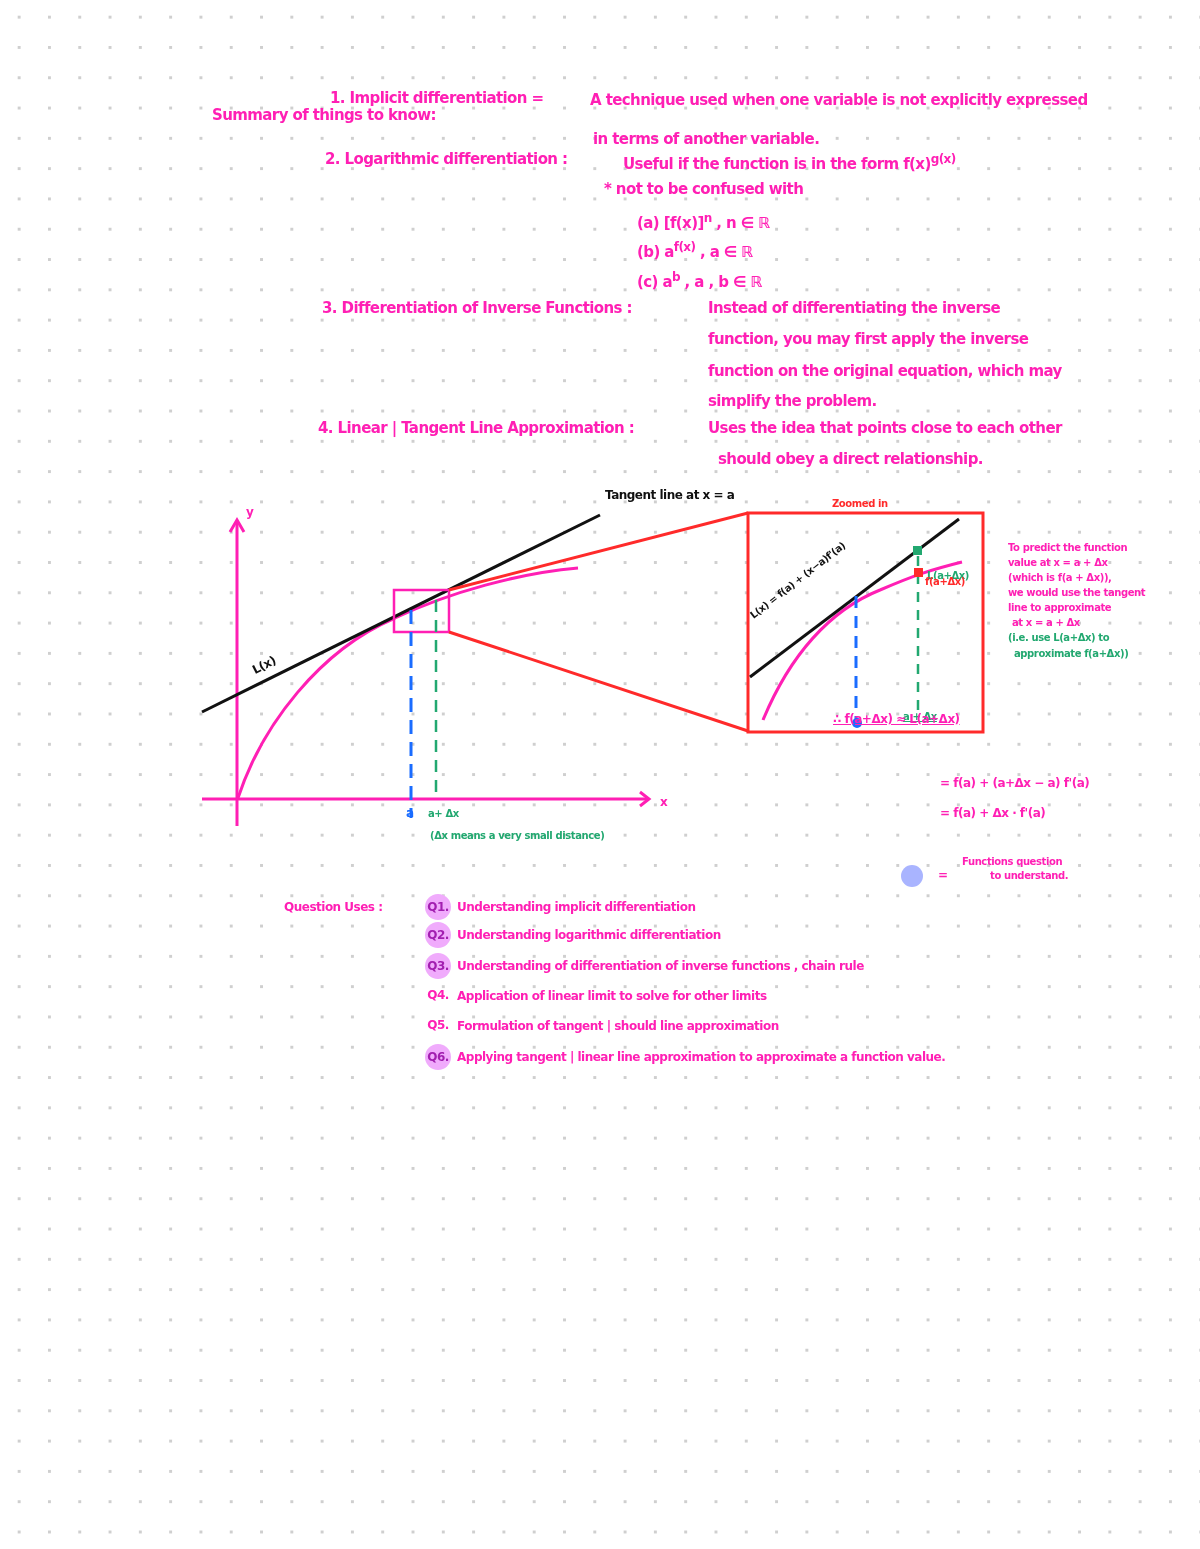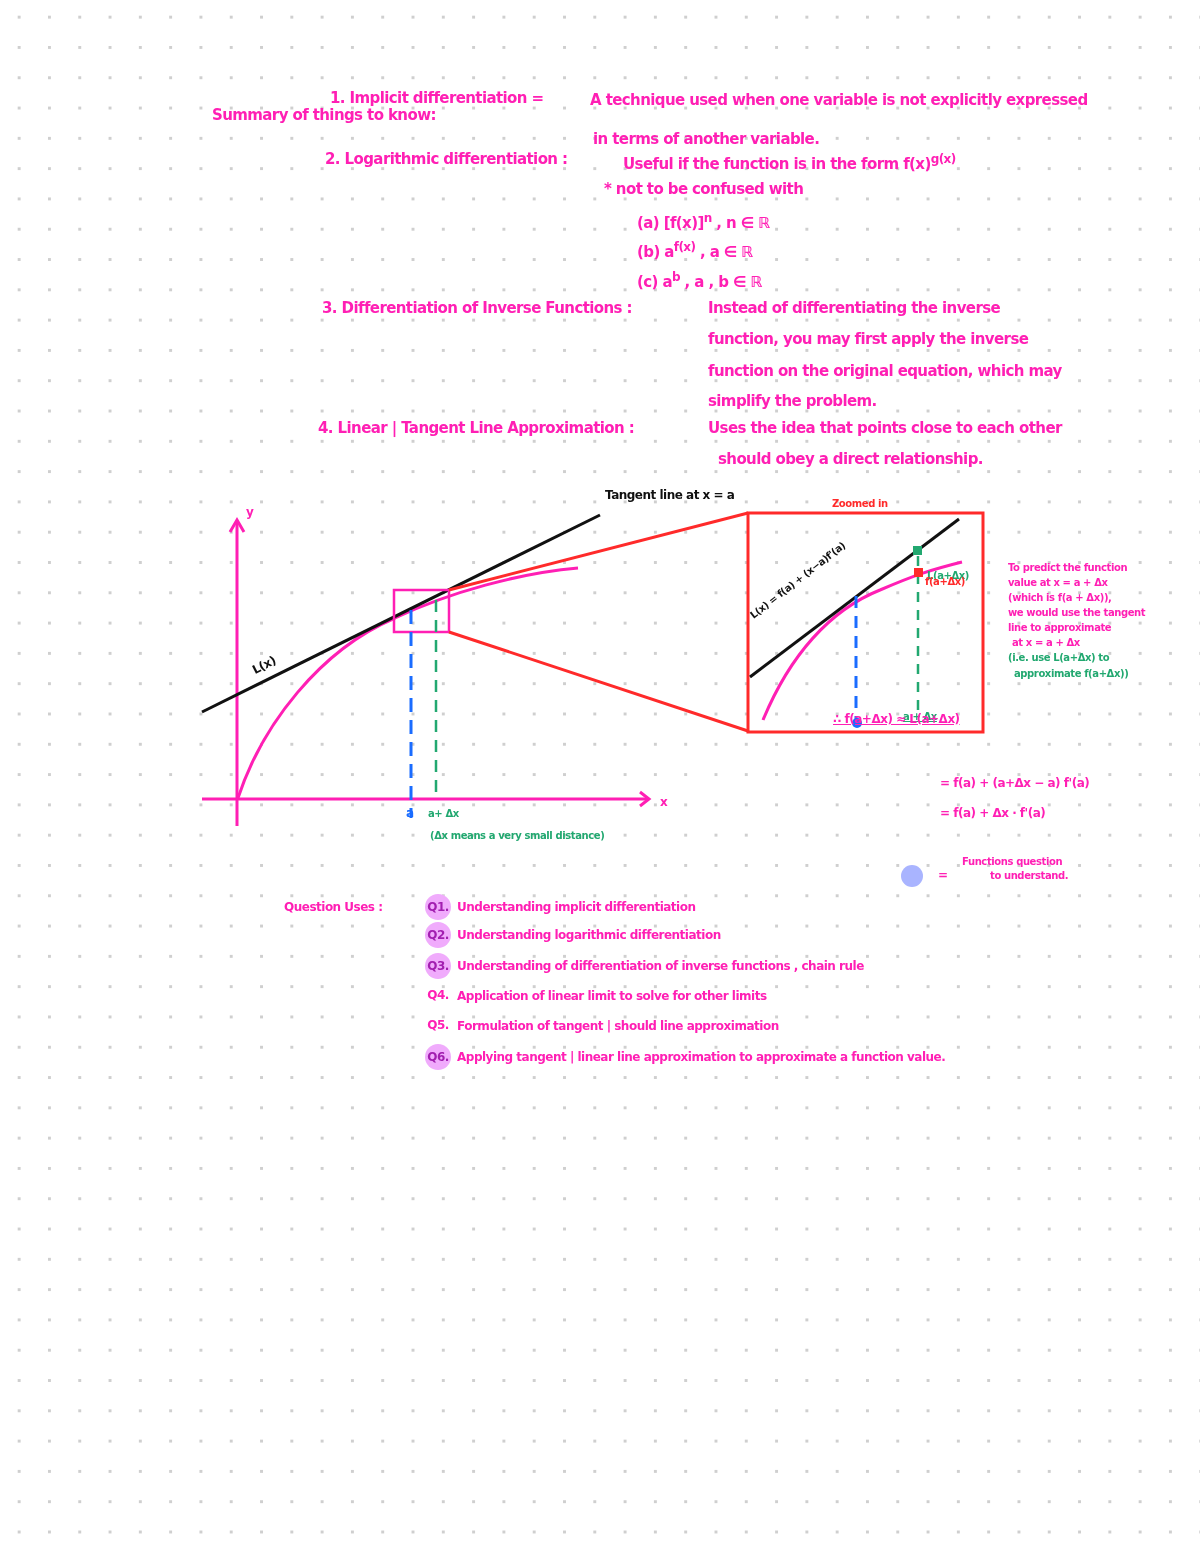--- a/index.html
+++ b/index.html
@@ -103,21 +103,21 @@
 <div class="hw pink small" style="left:660px; top:795px;">x</div>
 <div class="hw blue small" style="left:406px; top:806px;">a</div>
 <div class="hw green xs" style="left:428px; top:808px;">a+ Δx</div>
 <div class="hw green xs" style="left:430px; top:830px;">(Δx means a very small distance)</div>
 
 <div class="hw black xs" style="left:748px; top:612px; transform:rotate(-38deg); transform-origin:left top;">L(x) = f(a) + (x−a)f'(a)</div>
 <div class="hw green xs" style="left:927px; top:570px;">L(a+Δx)</div>
 <div class="hw red xs" style="left:925px; top:576px;">f(a+Δx)</div>
 <div class="hw green xs" style="left:903px; top:711px;text-decoration:underline;">a + Δx</div>
 
-<div style="position:absolute; left:1008px; top:560px;">
+<div style="position:absolute; left:1008px; top:540px;">
   <div class="hw pink xs" style="position:relative; left:0; line-height:15px;">To predict the function</div>
   <div class="hw pink xs" style="position:relative; left:0; line-height:15px;">value at x = a + Δx</div>
   <div class="hw pink xs" style="position:relative; left:0; line-height:15px;">(which is f(a + Δx)),</div>
   <div class="hw pink xs" style="position:relative; left:0; line-height:15px;text-align:right;">we would use the tangent</div>
   <div class="hw pink xs" style="position:relative; left:0; line-height:15px;">line to approximate</div>
   <div class="hw pink xs" style="position:relative; left:4px; line-height:15px;">at x = a + Δx</div>
   <div class="hw green xs" style="position:relative; left:0; line-height:16px;">(i.e. use L(a+Δx) to</div>
   <div class="hw green xs" style="position:relative; left:6px; line-height:16px;">approximate f(a+Δx))</div>
 </div>
 

